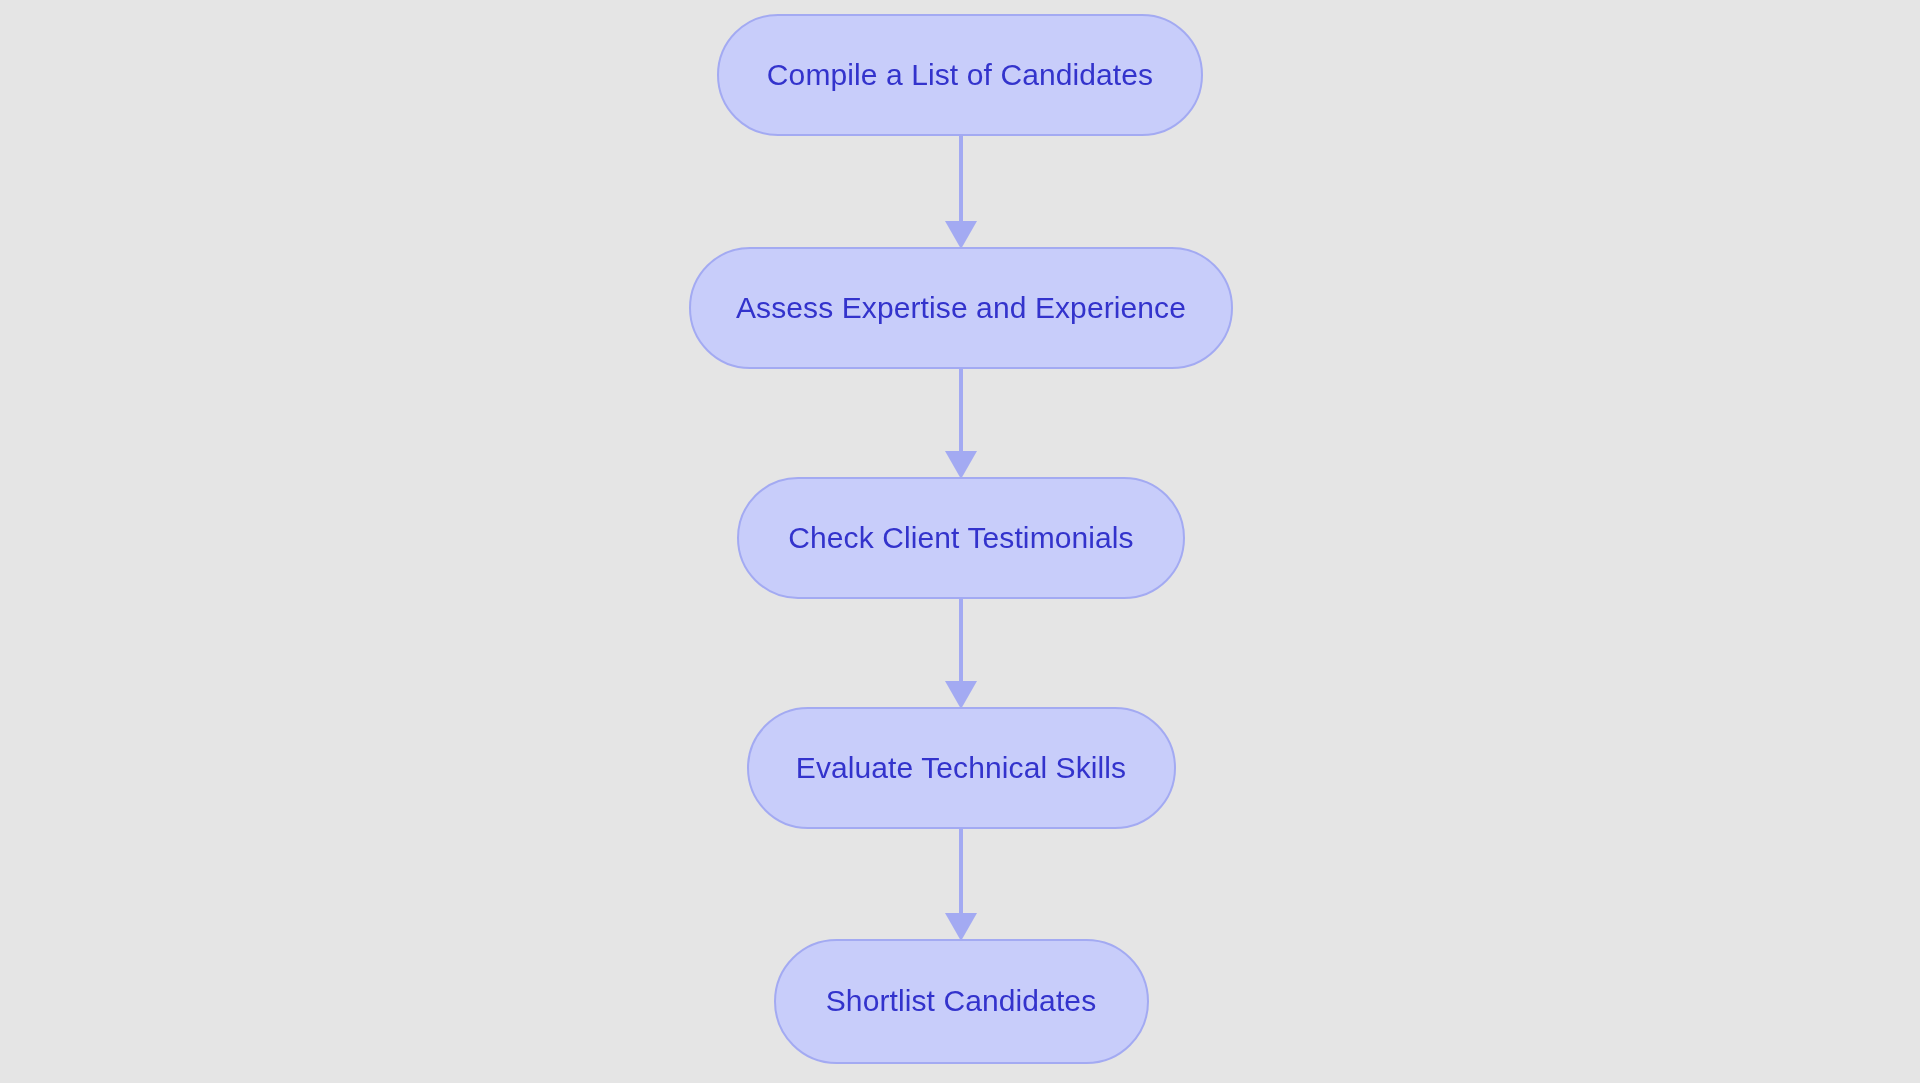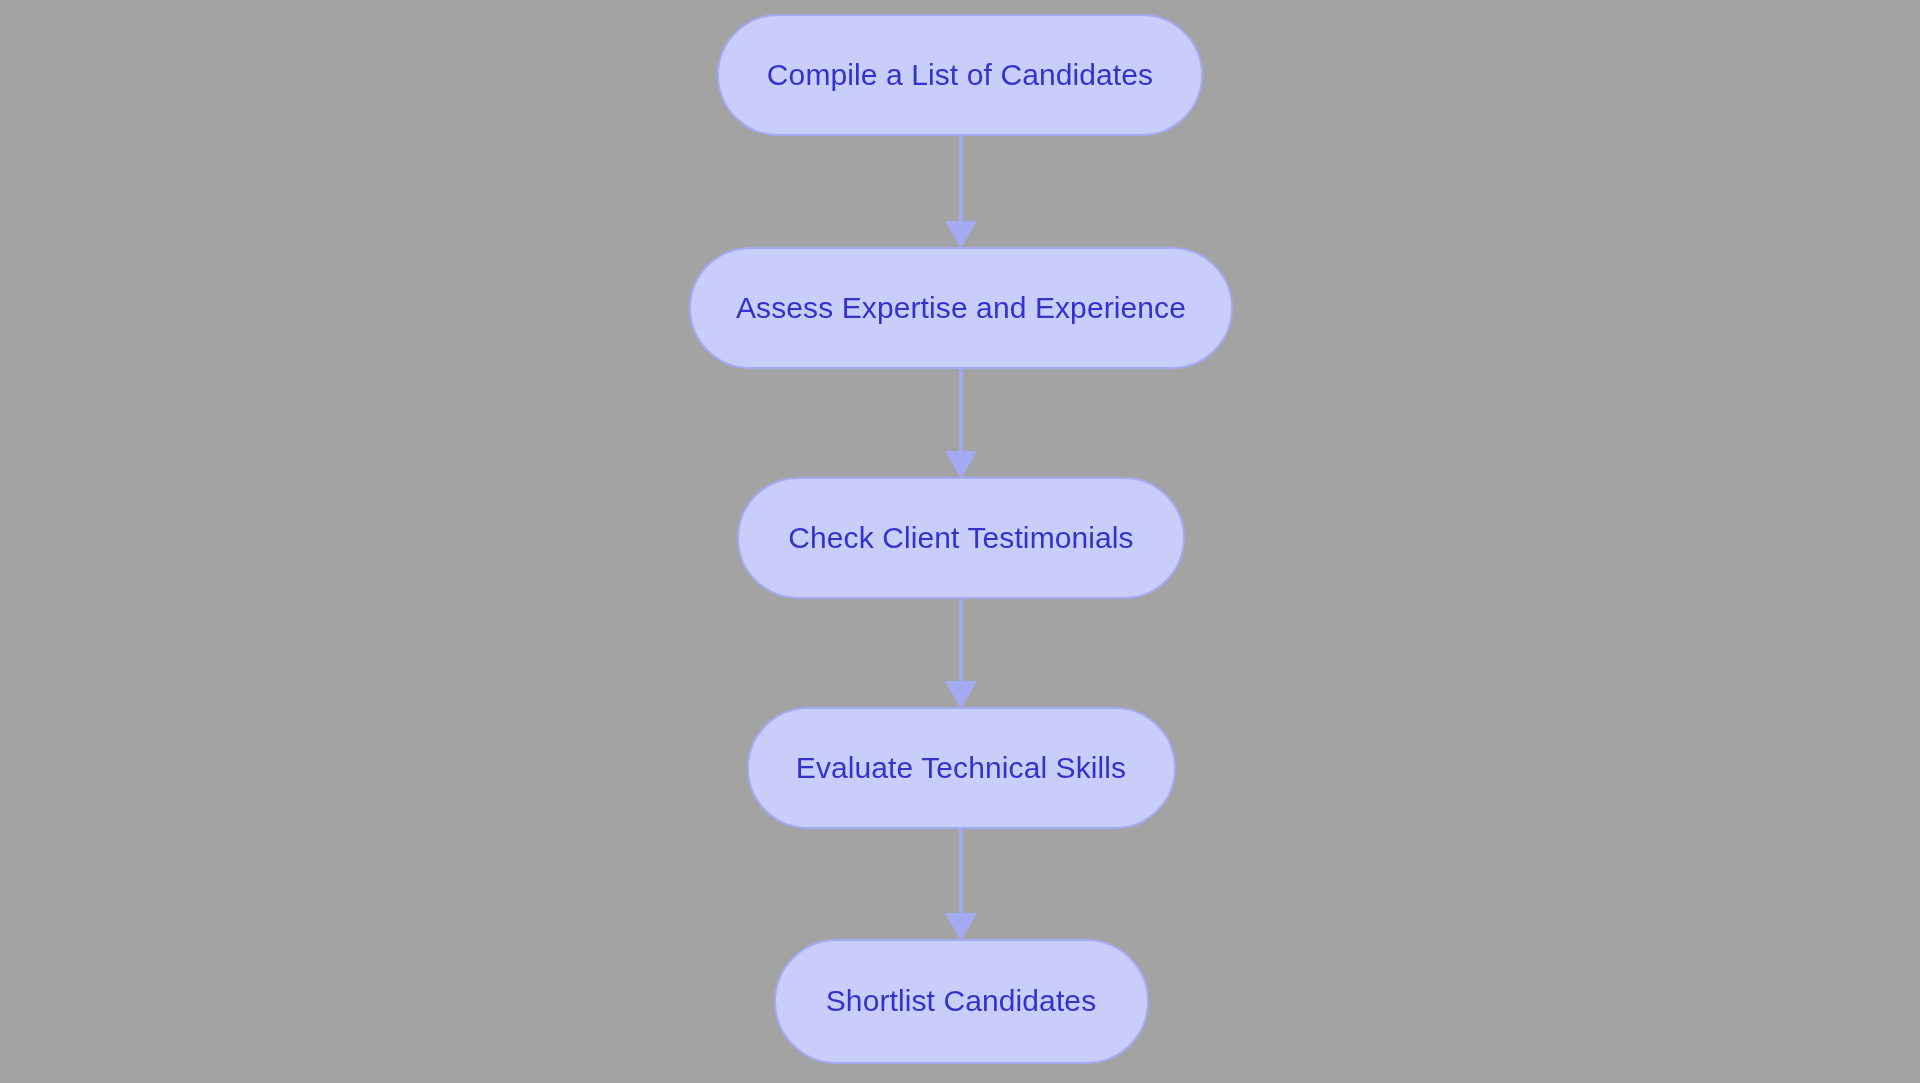--- a/index.html
+++ b/index.html
@@ -12,21 +12,21 @@
     width: 1920px;
     height: 1083px;
     overflow: hidden;
     font-family: "Liberation Sans", sans-serif;
   }
 
   #flow-root {
     position: relative;
     width: 1920px;
     height: 1083px;
-    background: #a3a3a3;
+    background: #e5e5e5;
   }
 
   .flow-svg {
     position: absolute;
     top: 0;
     left: 0;
     width: 1920px;
     height: 1083px;
   }
 

